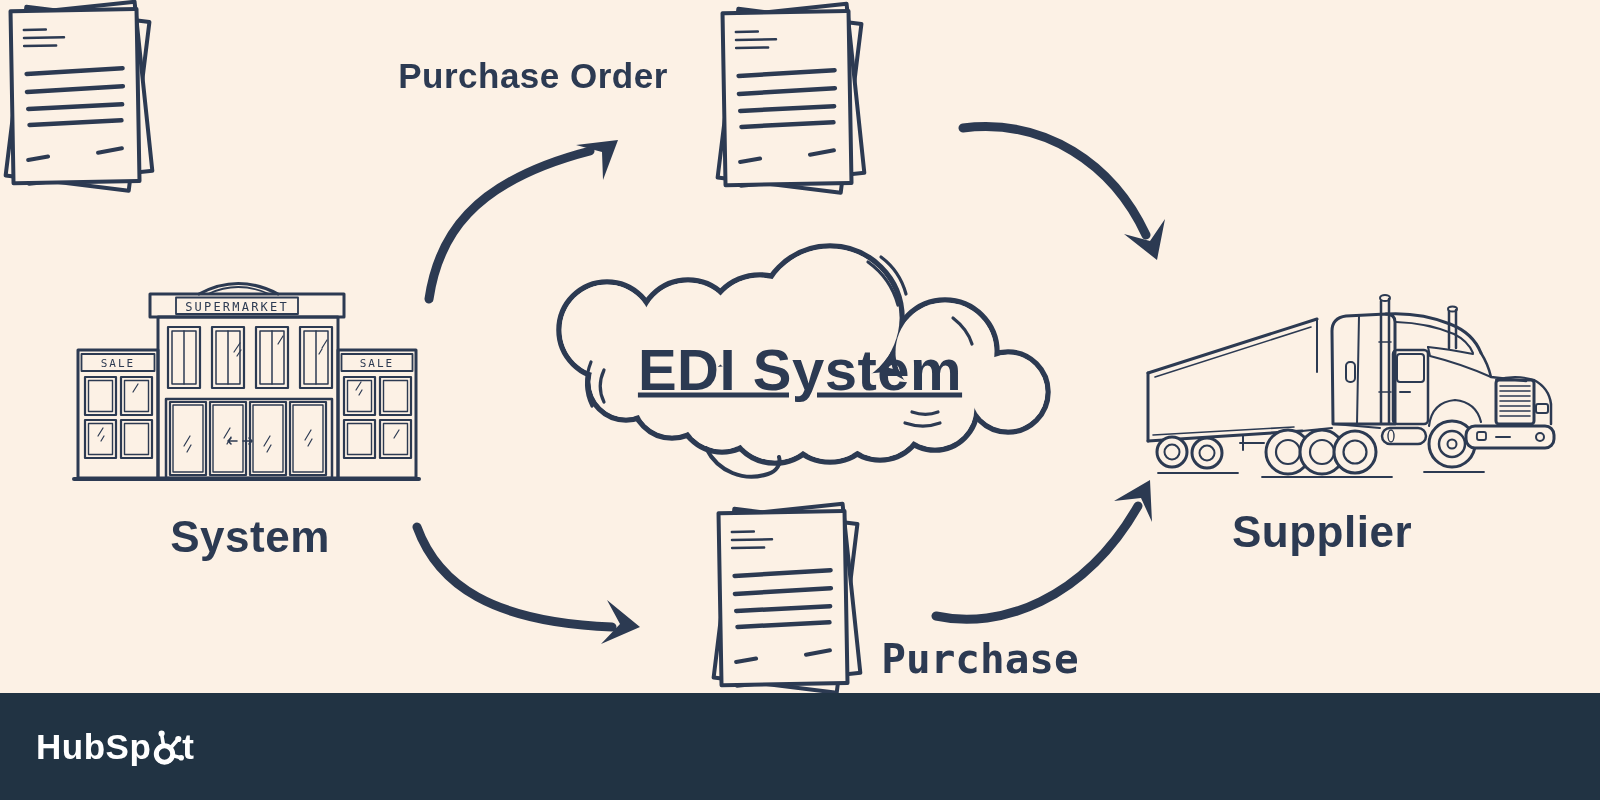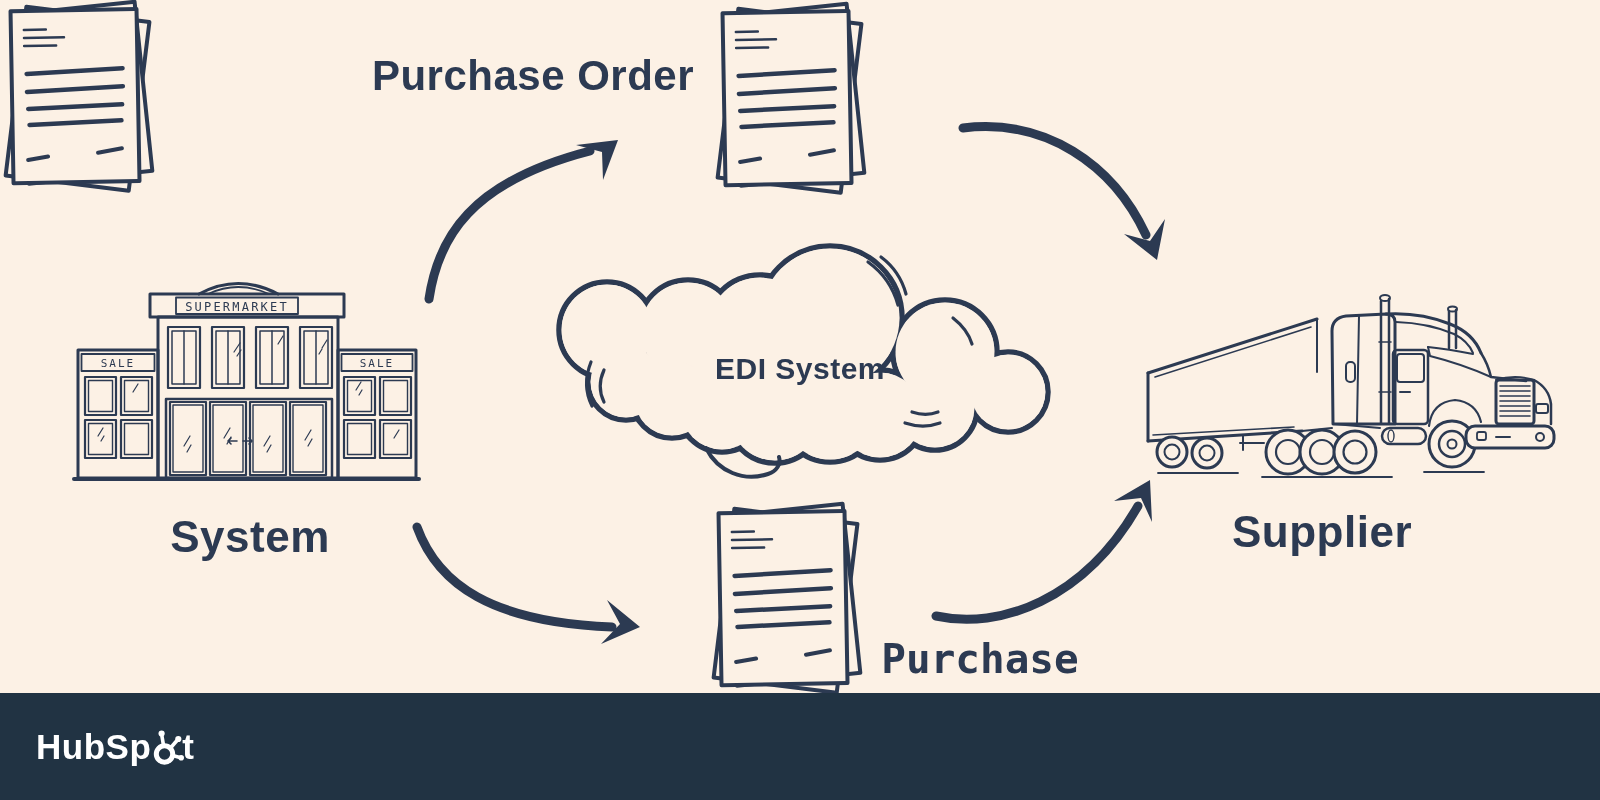--- a/index.html
+++ b/index.html
@@ -17,22 +17,22 @@
   #scene{position:absolute;left:0;top:0;}
   .ink{stroke:var(--ink);fill:none;stroke-linecap:round;stroke-linejoin:round;}
   .fillbg{fill:var(--background);}
   .fillink{fill:var(--ink);stroke:none;}
   .sketchtext{font-family:"DejaVu Sans Mono",monospace;fill:var(--ink);stroke:none;}
   .label{
     position:absolute;transform:translate(-50%,-50%);
     color:var(--ink);font-weight:700;white-space:nowrap;
     font-family:"Liberation Sans",sans-serif;letter-spacing:.5px;
   }
-  .label-purchase-order{left:533px;top:76px;font-size:42px;}
-  .label-edi{left:800px;top:369px;font-size:30px;}
+  .label-purchase-order{left:533px;top:76px;font-size:35px;}
+  .label-edi{left:800px;top:369px;font-size:58px;text-decoration:underline;}
   .label-buyer{left:250px;top:537px;font-size:44px;}
   .label-supplier{left:1322px;top:532px;font-size:44px;}
   .label-invoice{
     left:980px;top:659px;font-size:41px;
     font-family:"DejaVu Sans Mono",monospace;letter-spacing:0;
   }
   #footer{
     position:absolute;left:0;bottom:0;width:1600px;height:107px;
     background:var(--footer-bar);display:flex;align-items:center;
   }

